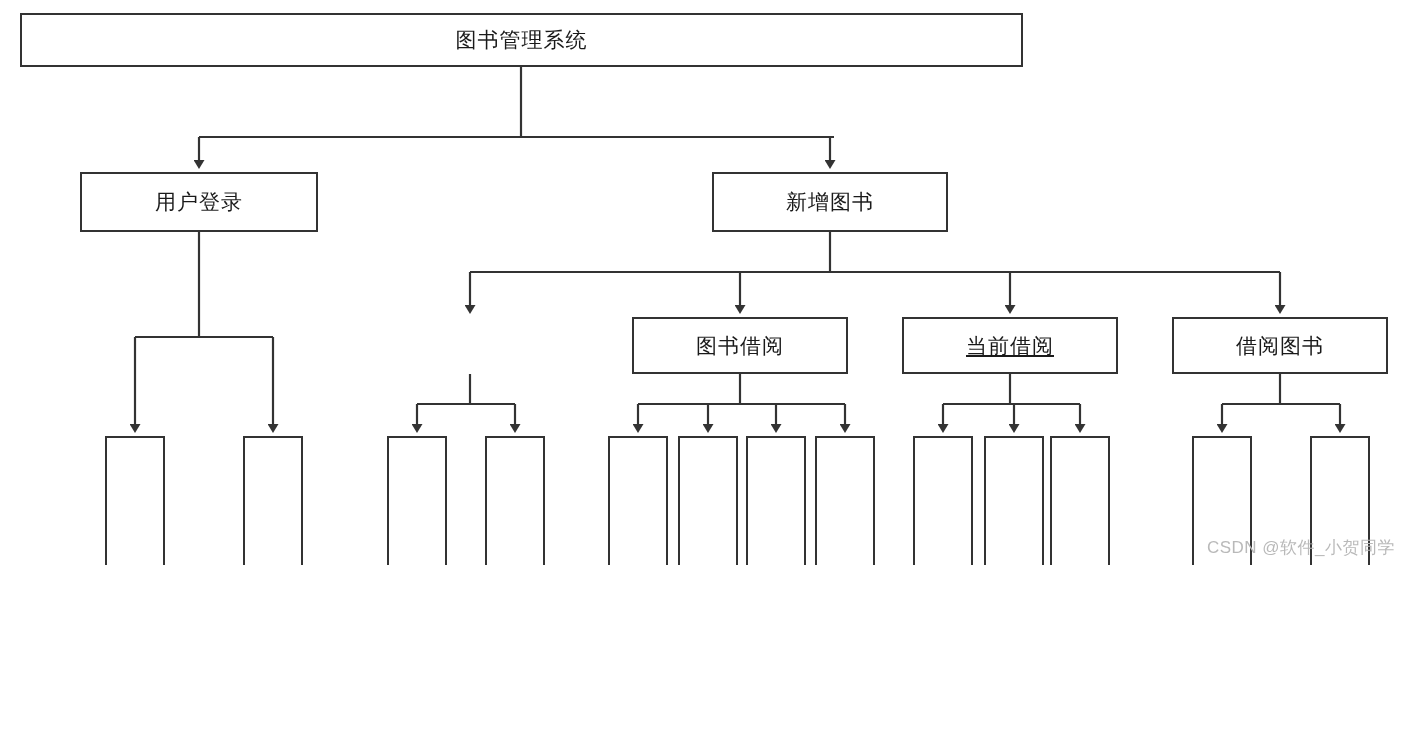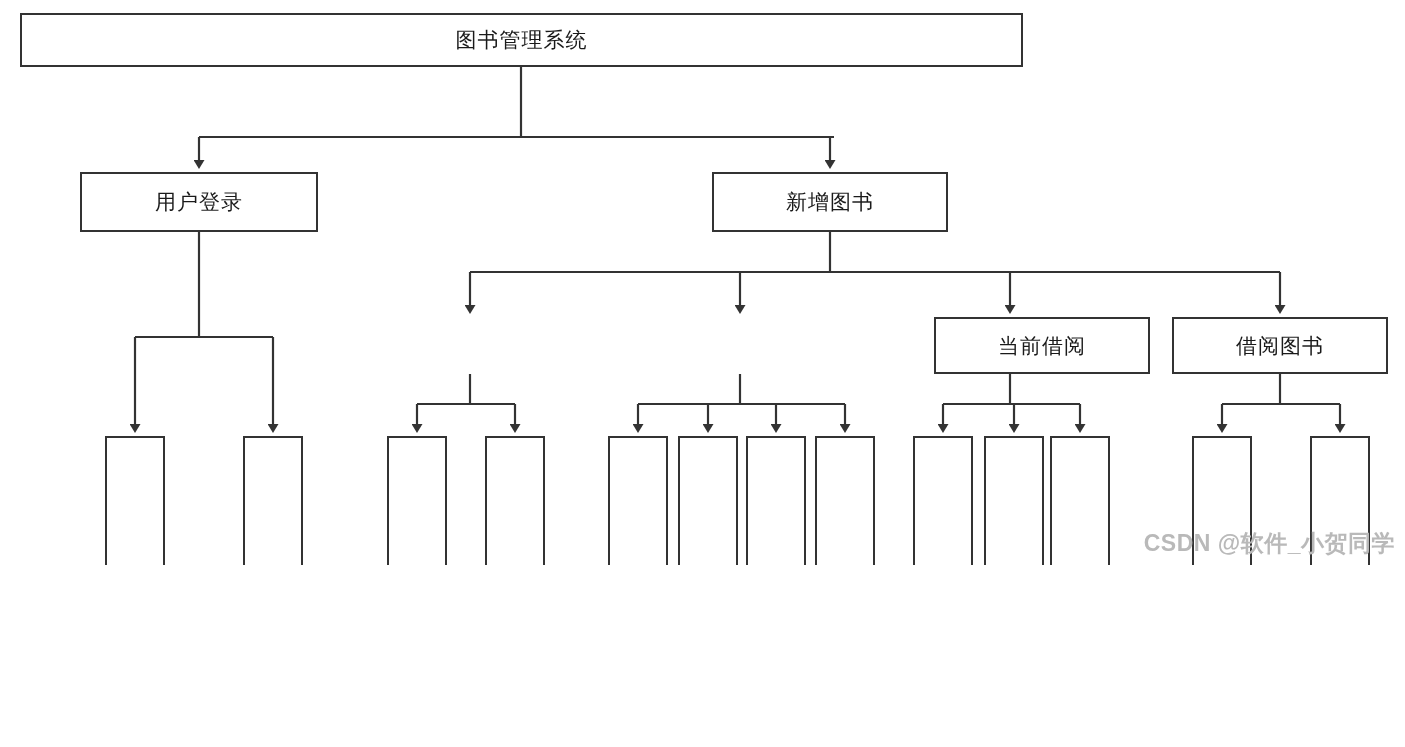--- a/index.html
+++ b/index.html
@@ -49,25 +49,24 @@
     line-height: 1;
     white-space: nowrap;
   }
   .node .htext {
     white-space: nowrap;
   }
   .watermark {
     position: absolute;
     right: 10px;
     bottom: 6px;
-    font-size: 23px;
+    font-size: 17px;
     color: #b9b9b9;
     letter-spacing: 0.5px;
     white-space: nowrap;
-    font-weight: bold;
   }
 </style>
 </head>
 <body>
 
 <div id="canvas">
 
   <svg class="wires" viewBox="0 0 1405 747">
     <defs>
       <marker id="arrow" markerWidth="10" markerHeight="11" refX="2" refY="5.5" orient="auto" markerUnits="userSpaceOnUse">
@@ -122,21 +121,24 @@
     <span class="htext">图书管理系统</span>
   </div>
 
   <div class="node h" style="left:80px; top:172px; width:238px; height:60px;">
     <span class="htext">用户登录</span>
   </div>
   <div class="node h" style="left:712px; top:172px; width:236px; height:60px;">
     <span class="htext">新增图书</span>
   </div>
 
-  <div class="node h" style="left:934px; top:317px; width:216px; height:57px;">
+  <div class="node h" style="left:632px; top:317px; width:216px; height:57px;">
+    <span class="htext">图书借阅</span>
+  </div>
+  <div class="node h" style="left:902px; top:317px; width:216px; height:57px;text-decoration:underline;">
     <span class="htext">当前借阅</span>
   </div>
   <div class="node h" style="left:1172px; top:317px; width:216px; height:57px;">
     <span class="htext">借阅图书</span>
   </div>
 
   <div class="node v" style="left:105px; top:436px; width:60px; height:296px;">
     <span class="vtext">用户登录</span>
   </div>
   <div class="node v" style="left:243px; top:436px; width:60px; height:296px;">

